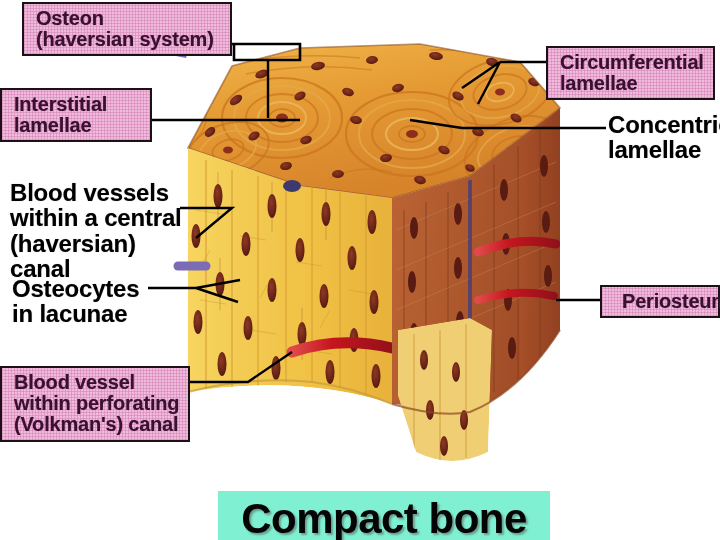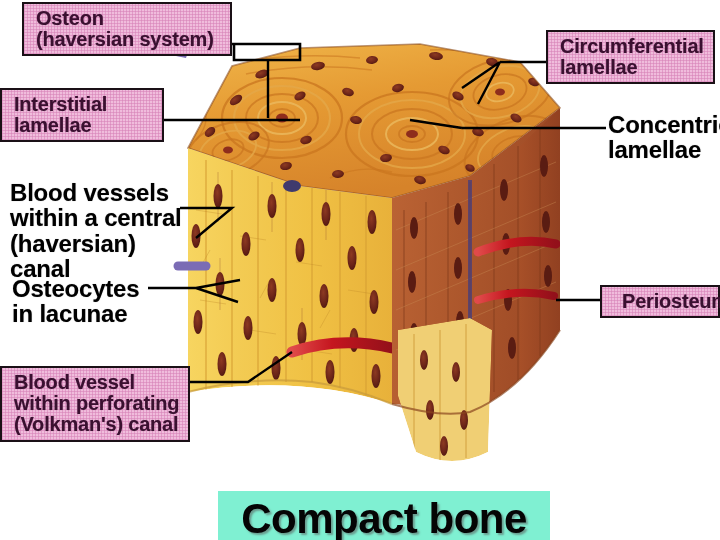--- a/index.html
+++ b/index.html
@@ -357,35 +357,35 @@
 
       <path d="M 606,128 L 462,128 M 462,128 L 410,120"></path>
 
       <path d="M 600,300 L 556,300"></path>
     </g>
   </svg>
 
   <div class="label boxed" style="left:22px; top:2px; width:210px;">Osteon
 (haversian system)</div>
 
-  <div class="label boxed" style="left:0px; top:88px; width:164px;">Interstitial
+  <div class="label boxed" style="left:0px; top:88px; width:152px;">Interstitial
 lamellae</div>
 
   <div class="label plain" style="left:12px; top:276px; width:150px;">Osteocytes
 in lacunae</div>
 
   <div class="label plain" style="left:10px; top:180px; width:186px;">Blood vessels
 within a central
 (haversian) canal</div>
 
   <div class="label boxed" style="left:0px; top:366px; width:190px;">Blood vessel
 within perforating
 (Volkman's) canal</div>
 
-  <div class="label boxed" style="left:546px; top:30px; width:169px;">Circumferential
+  <div class="label boxed" style="left:546px; top:46px; width:169px;">Circumferential
 lamellae</div>
 
   <div class="label plain" style="left:608px; top:112px; width:112px;">Concentric
 lamellae</div>
 
   <div class="label boxed" style="left:600px; top:285px; width:120px; padding-left:20px;">Periosteum</div>
 
   <div id="title-box" style="left:218px; top:477px; width:332px; height:56px;margin-top:14px;">
     <span id="title-text">Compact bone</span>
   </div>

